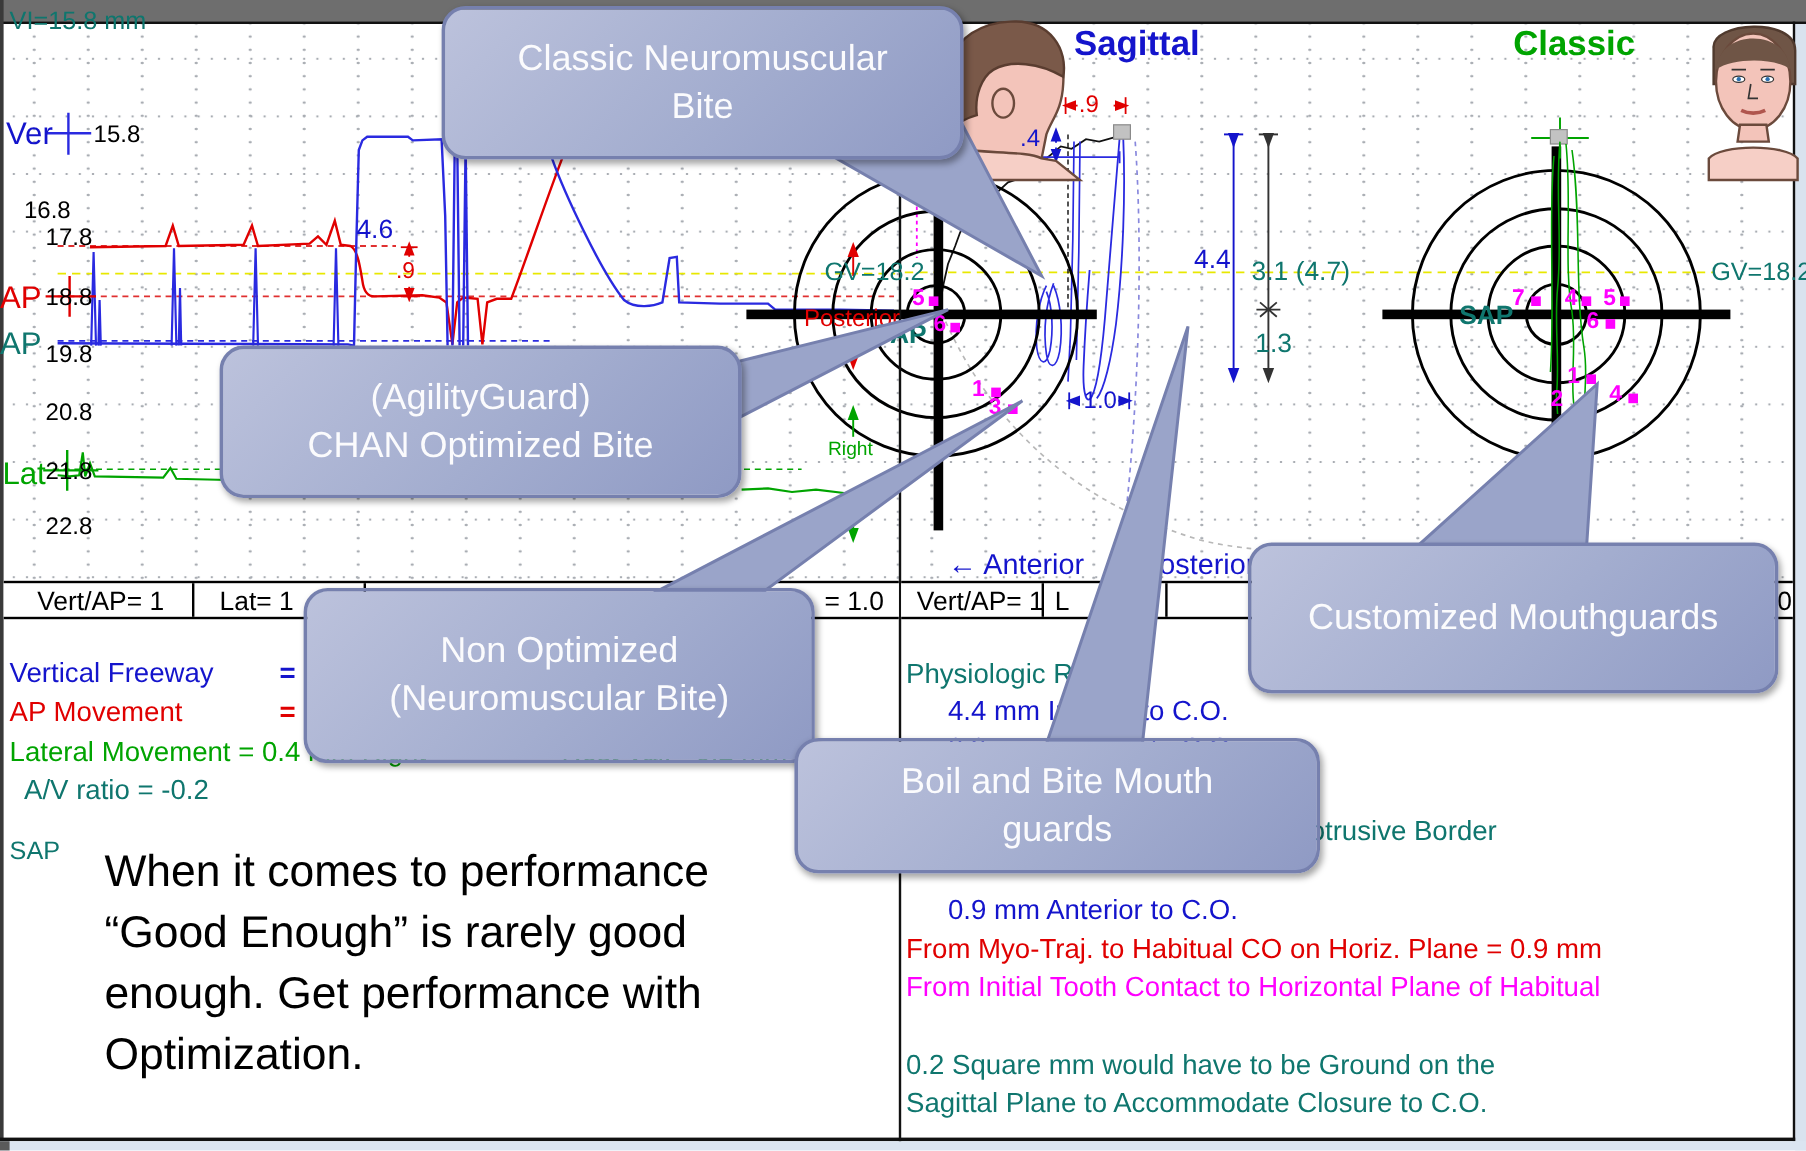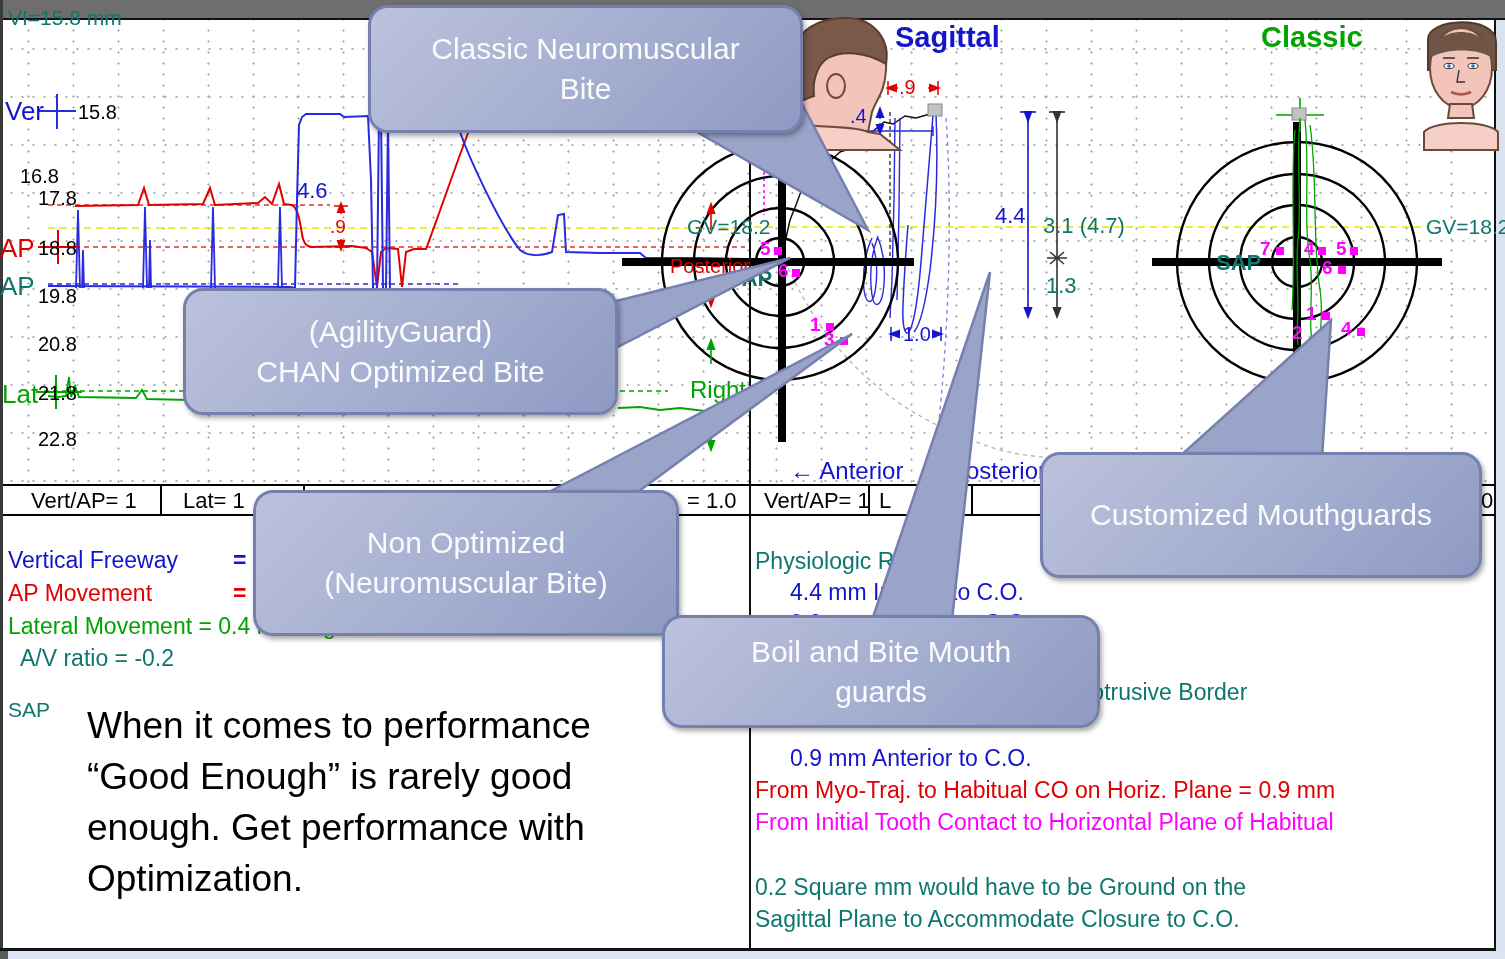--- a/index.html
+++ b/index.html
@@ -212,21 +212,21 @@
   <div class="lbl green title" style="left:1261px;top:21px;">Classic</div>
   <div class="lbl red" style="left:899px;top:76px;font-size:20px;">.9</div>
   <div class="lbl blue" style="left:850px;top:105px;font-size:20px;">.4</div>
   <div class="lbl blue" style="left:995px;top:203px;font-size:22px;">4.4</div>
   <div class="lbl black" style="left:1043px;top:169px;font-size:22px;margin-top:44px;">3.1 (4.7)</div>
   <div class="lbl black" style="left:1046px;top:273px;font-size:22px;">1.3</div>
   <div class="lbl blue" style="left:903px;top:323px;font-size:20px;">1.0</div>
   <div class="lbl black" style="left:687px;top:215px;font-size:21px;">GV=18.2</div>
   <div class="lbl red" style="left:670px;top:255px;font-size:20px;">Posterior</div>
   <div class="lbl black" style="left:727px;top:266px;font-size:22px;font-weight:bold;">SAP</div>
-  <div class="lbl green" style="left:690px;top:376px;font-size:24px;">Right</div>
+  <div class="lbl green" style="left:690px;top:366px;font-size:16px;">Right</div>
   <div class="lbl blue" style="left:790px;top:457px;font-size:24px;">← Anterior</div>
   <div class="lbl blue" style="left:950px;top:457px;font-size:24px;">Posterior</div>
   <div class="lbl black" style="left:1426px;top:215px;font-size:21px;">GV=18.2</div>
   <div class="lbl black" style="left:1216px;top:250px;font-size:22px;font-weight:bold;">SAP</div>
 
   <span class="lbl pt" style="left:760px;top:238px;">5</span>
   <span class="lbl pt" style="left:778px;top:260px;">6</span>
   <span class="lbl pt" style="left:810px;top:314px;">1</span>
   <span class="lbl pt" style="left:824px;top:329px;">3</span>
   <span class="lbl pt" style="left:1260px;top:238px;">7</span>

